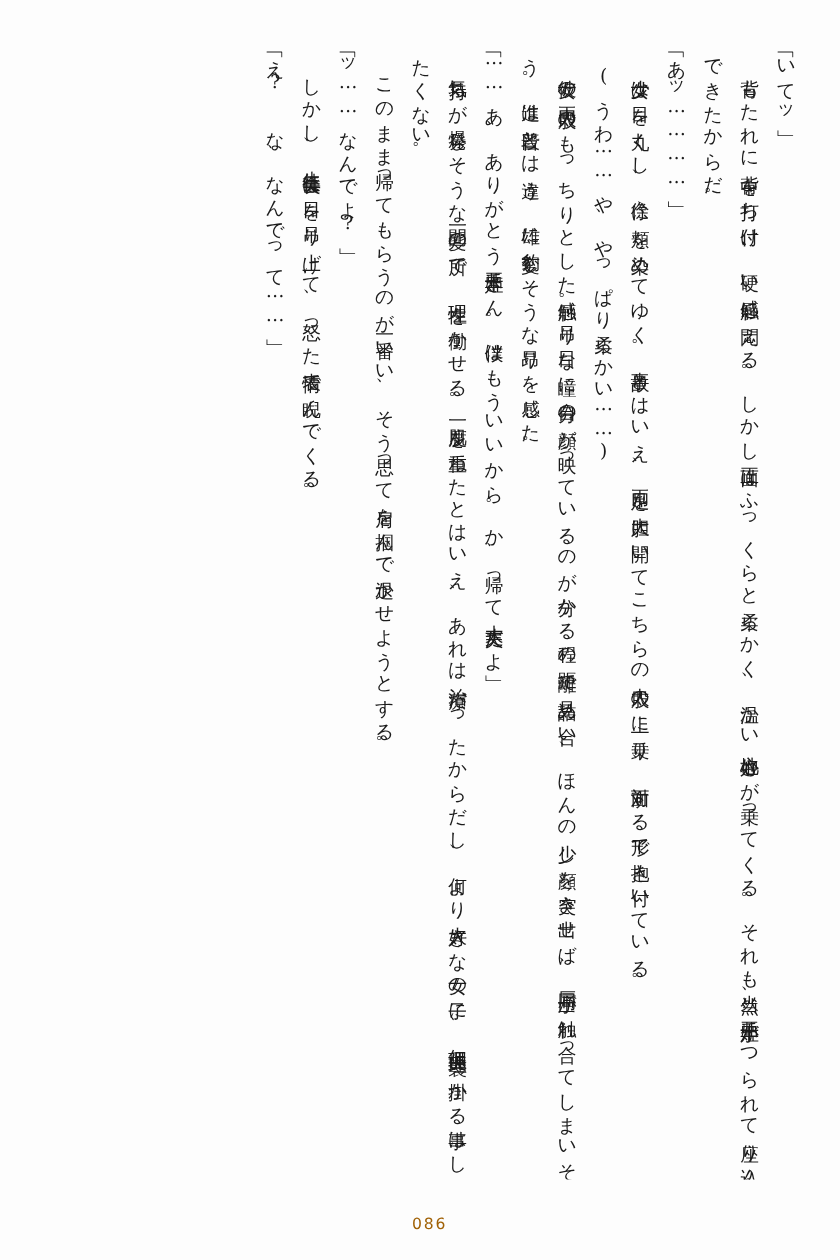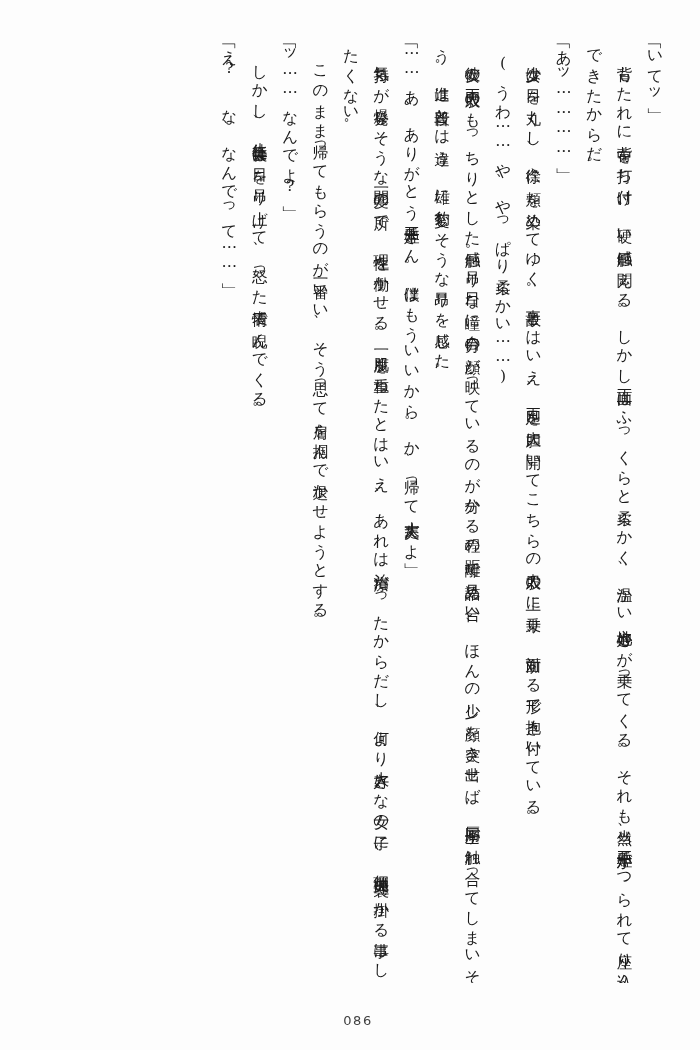--- a/index.html
+++ b/index.html
@@ -54,21 +54,21 @@
 
   #page-number {
     position: absolute;
     left: 16px;
     right: 0;
     bottom: 22px;
     text-align: center;
     font-family: "DejaVu Sans", "Liberation Sans", sans-serif;
     font-size: 13px;
     letter-spacing: 0.12em;
-    color: #404040;
+    color: #a16207;
   }
 </style>
 </head>
 <body>
 
 <div id="page">
 
   <div id="text-body">
     <p class="noindent">「いてッ」</p>
     <p>背もたれに背中を打ち付け、硬い感触に悶える。しかし正面はふっくらと柔らかく、温かい心地好さが乗ってくる。それも当然、千亜姫がつられて座り込んできたからだ。</p>

